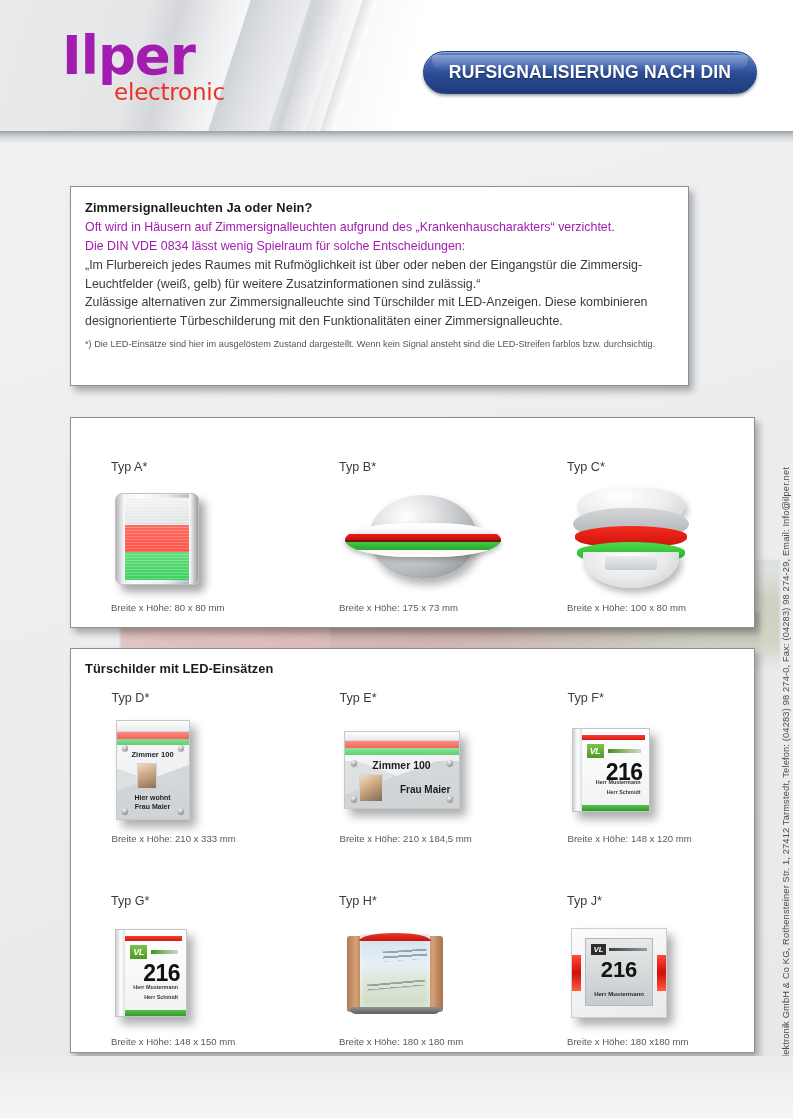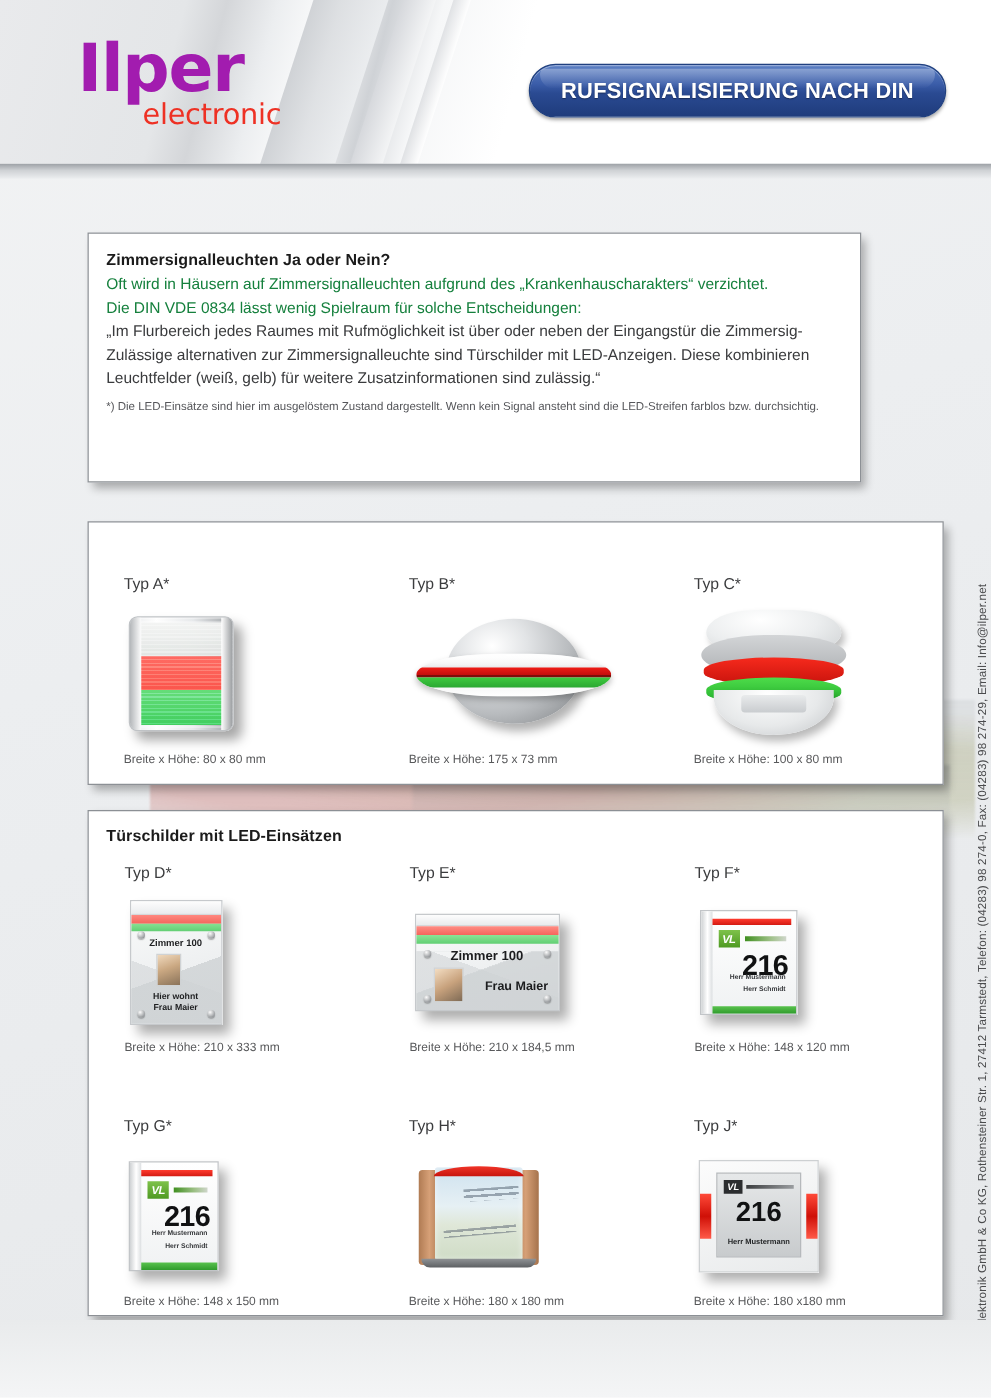--- a/index.html
+++ b/index.html
@@ -139,40 +139,40 @@
     color: #1b1b1b;
     letter-spacing: .1px;
   }
   #panel-intro .panel-title { margin: 13px 0 0 14px; }
   #panel-lamps .panel-title,
   #panel-signs .panel-title { margin: 12px 0 0 14px; }
 
   .intro-body { padding: 3px 16px 0 14px; }
   .intro-line {
     font-size: 12.4px;
-    color: #15803d;
+    color: #a21caf;
     line-height: 1.52;
   }
   .intro-line.dark { color: #3a3b3d; }
   .intro-note {
     font-size: 9.2px;
     color: #55565a;
     margin-top: 7px;
     line-height: 1.4;
   }
 
   
   .prod-row {
     position: absolute;
     left: 0; width: 685px;
     display: flex;
   }
   .prod-cell {
     width: 228px;
-    padding-left: 28px;
+    padding-left: 40px;
     position: relative;
   }
   .prod-label {
     font-size: 12.6px;
     color: #3b3c3e;
     margin-bottom: 6px;
   }
   .prod-stage {
     height: 118px;
     display: flex;
@@ -460,22 +460,23 @@
 
   <div class="bg-photo"></div>
   <div class="bg-photo2"></div>
 
   <div class="panel" id="panel-intro">
     <div class="panel-title">Zimmersignalleuchten Ja oder Nein?</div>
     <div class="intro-body">
       <div class="intro-line">Oft wird in Häusern auf Zimmersignalleuchten aufgrund des „Krankenhauscharakters“ verzichtet.</div>
       <div class="intro-line">Die DIN VDE 0834 lässt wenig Spielraum für solche Entscheidungen:</div>
       <div class="intro-line dark">„Im Flurbereich jedes Raumes mit Rufmöglichkeit ist über oder neben der Eingangstür die Zimmersig-</div>
+      <div class="intro-line dark">Leuchtfelder (weiß, gelb) für weitere Zusatzinformationen sind zulässig.“</div>
       <div class="intro-line dark">Zulässige alternativen zur Zimmersignalleuchte sind Türschilder mit LED-Anzeigen. Diese kombinieren</div>
-      <div class="intro-line dark">Leuchtfelder (weiß, gelb) für weitere Zusatzinformationen sind zulässig.“</div>
+      <div class="intro-line dark">designorientierte Türbeschilderung mit den Funktionalitäten einer Zimmersignalleuchte.</div>
       <div class="intro-note">*) Die LED-Einsätze sind hier im ausgelöstem Zustand dargestellt. Wenn kein Signal ansteht sind die LED-Streifen farblos bzw. durchsichtig.</div>
     </div>
   </div>
 
   <div class="panel" id="panel-lamps">
 
     <div class="prod-row" style="top:42px;">
 
       <div class="prod-cell">
         <div class="prod-label">Typ A*</div>

